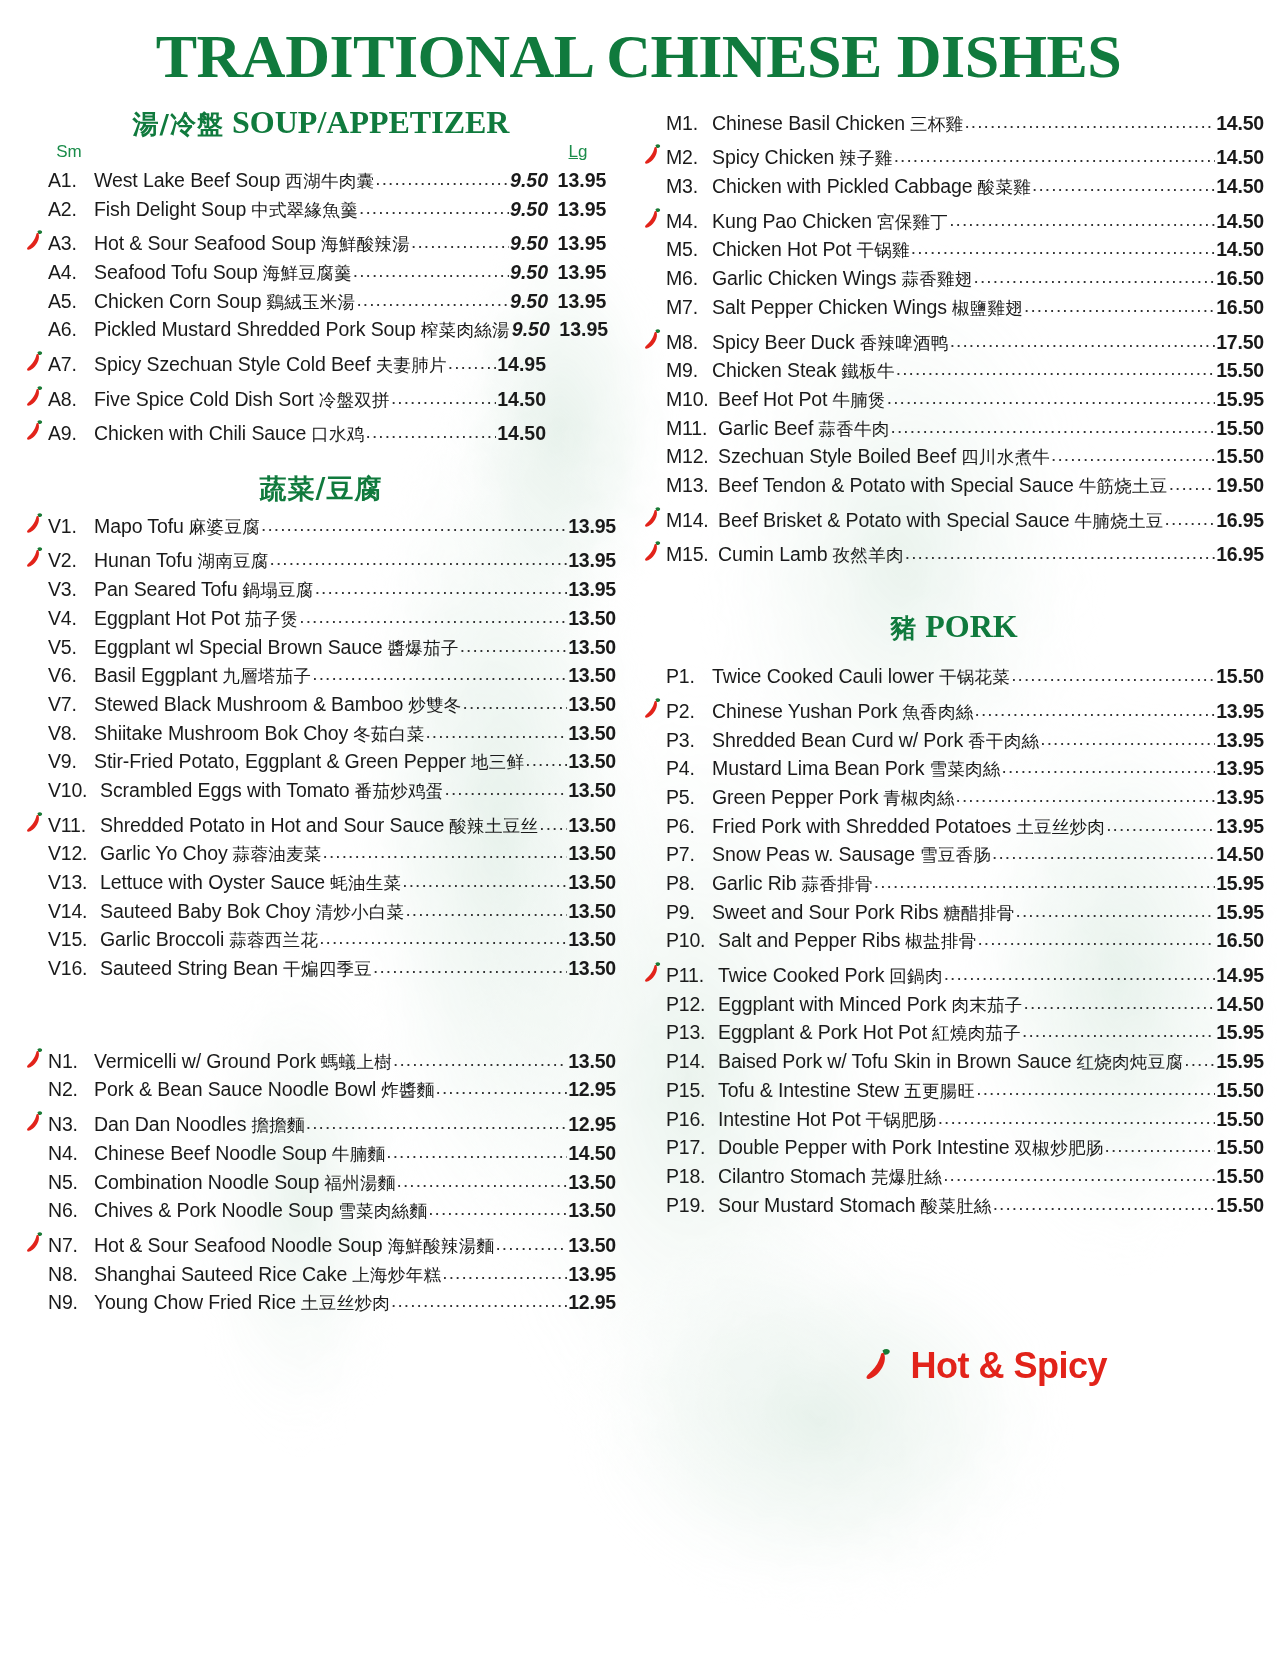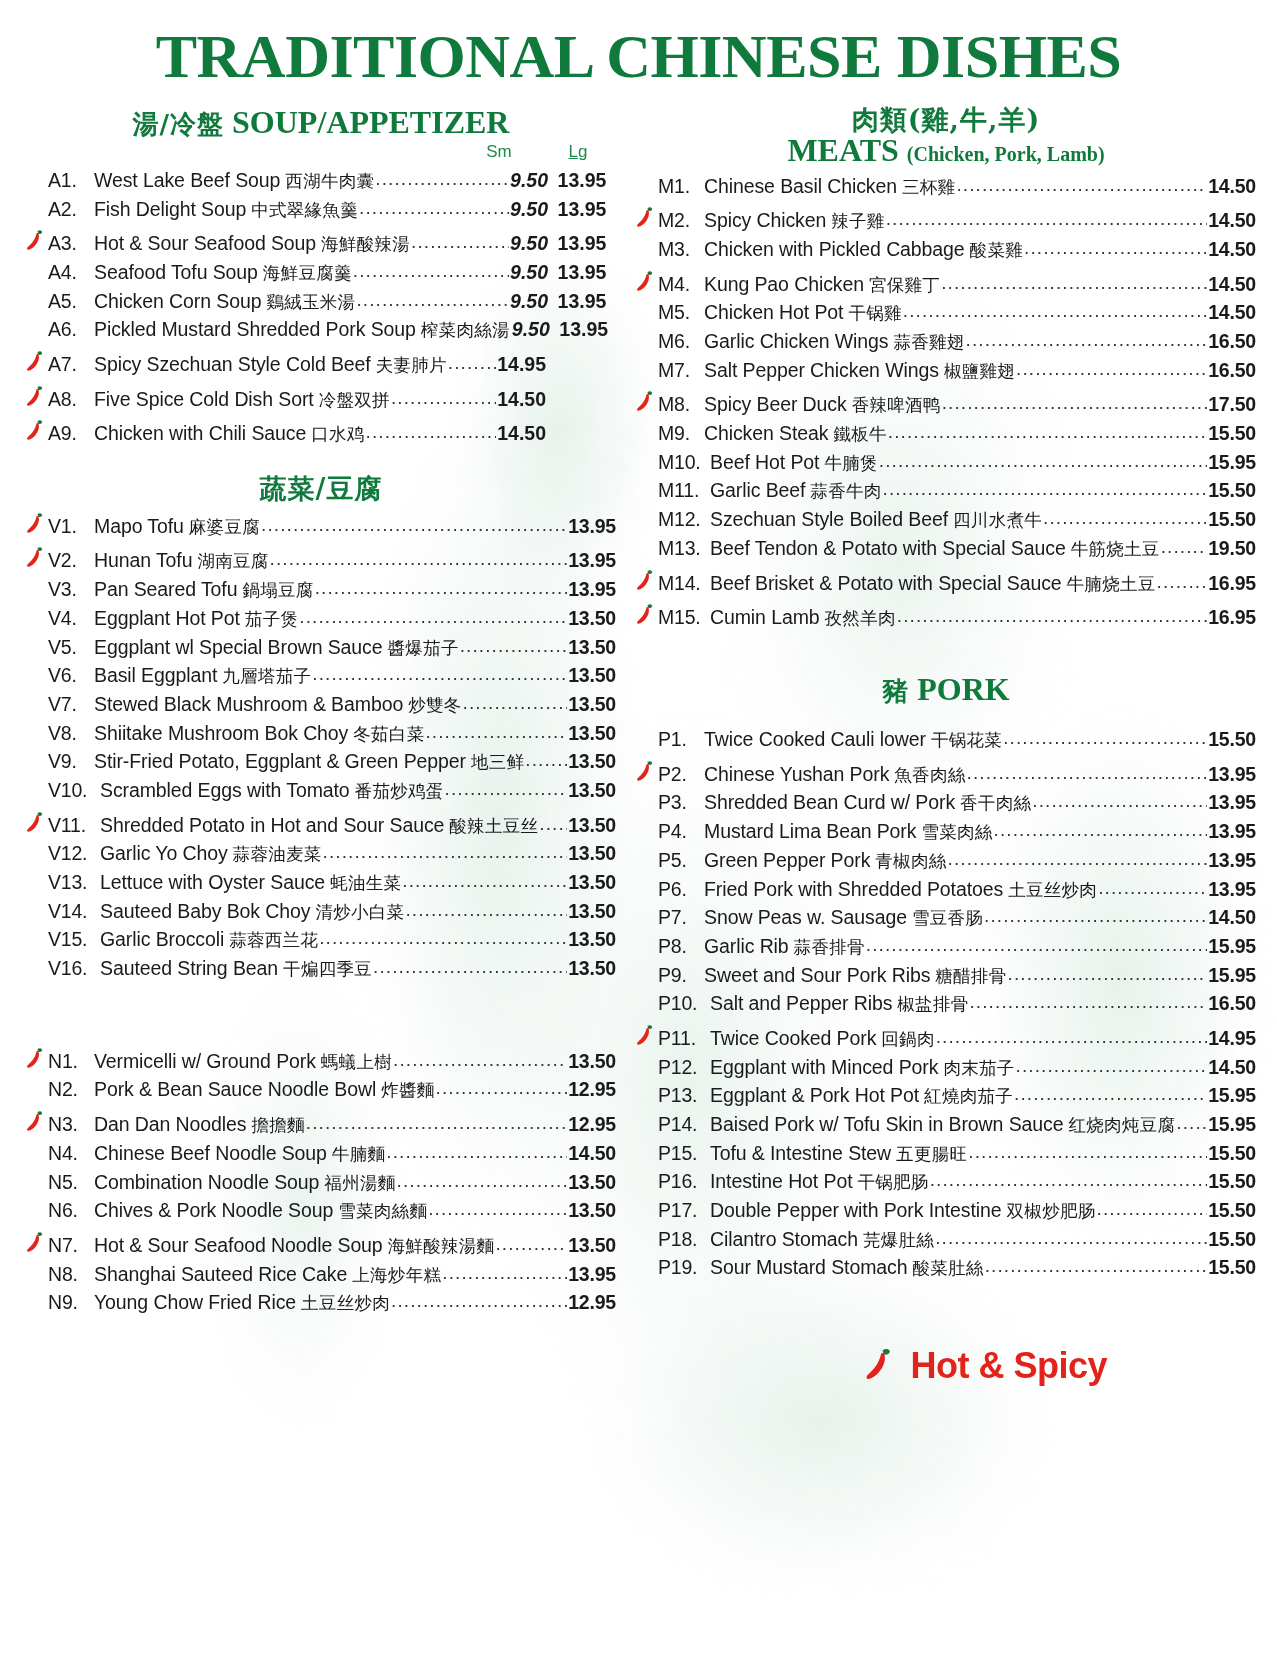--- a/index.html
+++ b/index.html
@@ -39,21 +39,21 @@
     font-weight: bold;
     font-size: 62px;
     letter-spacing: -0.5px;
     line-height: 1.05;
     margin: 6px 0 16px 0;
     white-space: nowrap;
   }
   .columns {
     display: flex;
     align-items: flex-start;
-    gap: 20px;
+    gap: 28px;
   }
   .col-left { width: 590px; }
   .col-right { width: 620px; }
 
   .section-head {
     text-align: center;
     color: #107a3d;
     font-family: "Liberation Serif", serif;
     font-weight: bold;
     line-height: 1.1;
@@ -67,21 +67,21 @@
     font-size: 26px;
     font-weight: bold;
     letter-spacing: 1px;
   }
   .sh-stack .sh-cn { display: block; font-size: 27px; margin-bottom: -2px; }
   .sh-stack .sh-en { display: block; font-size: 32px; }
   .sh-sub { font-size: 20px; }
 
   .price-head {
     display: flex;
-    justify-content: flex-end;
+    justify-content: space-between;
     color: #1a8c4a;
     font-size: 17px;
     font-weight: 500;
     margin: 2px 0 0 0;
     padding-right: 2px;
   }
   .price-head .ph-sm { width: 86px; text-align: center; }
   .price-head .ph-lg { width: 72px; text-align: center; text-decoration: underline; }
 
   ul.items {
@@ -553,24 +553,20 @@
               <span class="name">Young Chow Fried Rice</span>
               <span class="cn">土豆丝炒肉</span>
               <span class="dots">..........................................................................................</span>
               <span class="price">12.95</span>
             </li>
           </ul>
         </div>
       </div>
     <div class="col-right">
         <div>
-          <div class="section-head sh-stack">
-            <span class="sh-cn">肉類(雞,牛,羊)</span>
-            <span class="sh-en"><span>MEATS</span> <span class="sh-sub">(Chicken, Pork, Lamb)</span></span>
-          </div>
           <ul class="items">
             <li class="item">
               <span class="chili"></span>
               <span class="code">M1.</span>
               <span class="name">Chinese Basil Chicken</span>
               <span class="cn">三杯雞</span>
               <span class="dots">..........................................................................................</span>
               <span class="price">14.50</span>
             </li>
             <li class="item">

